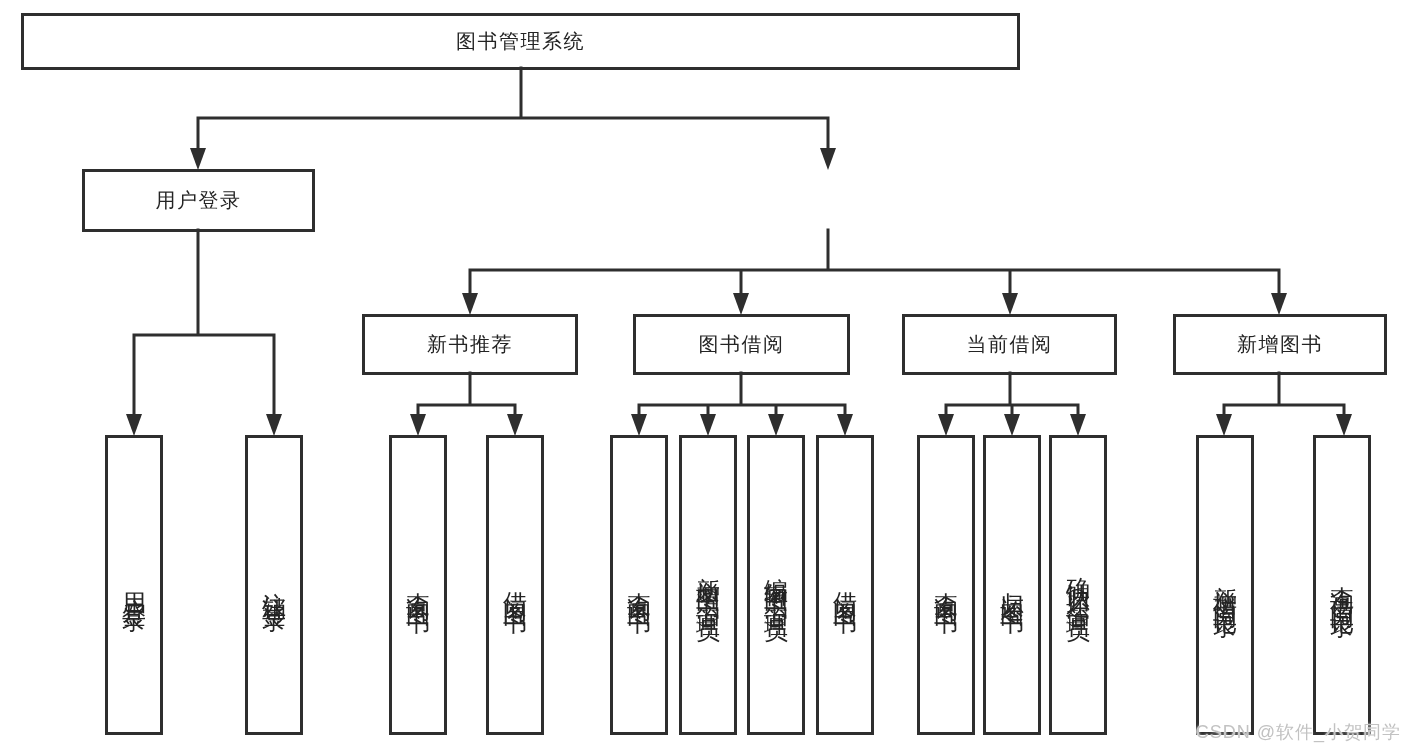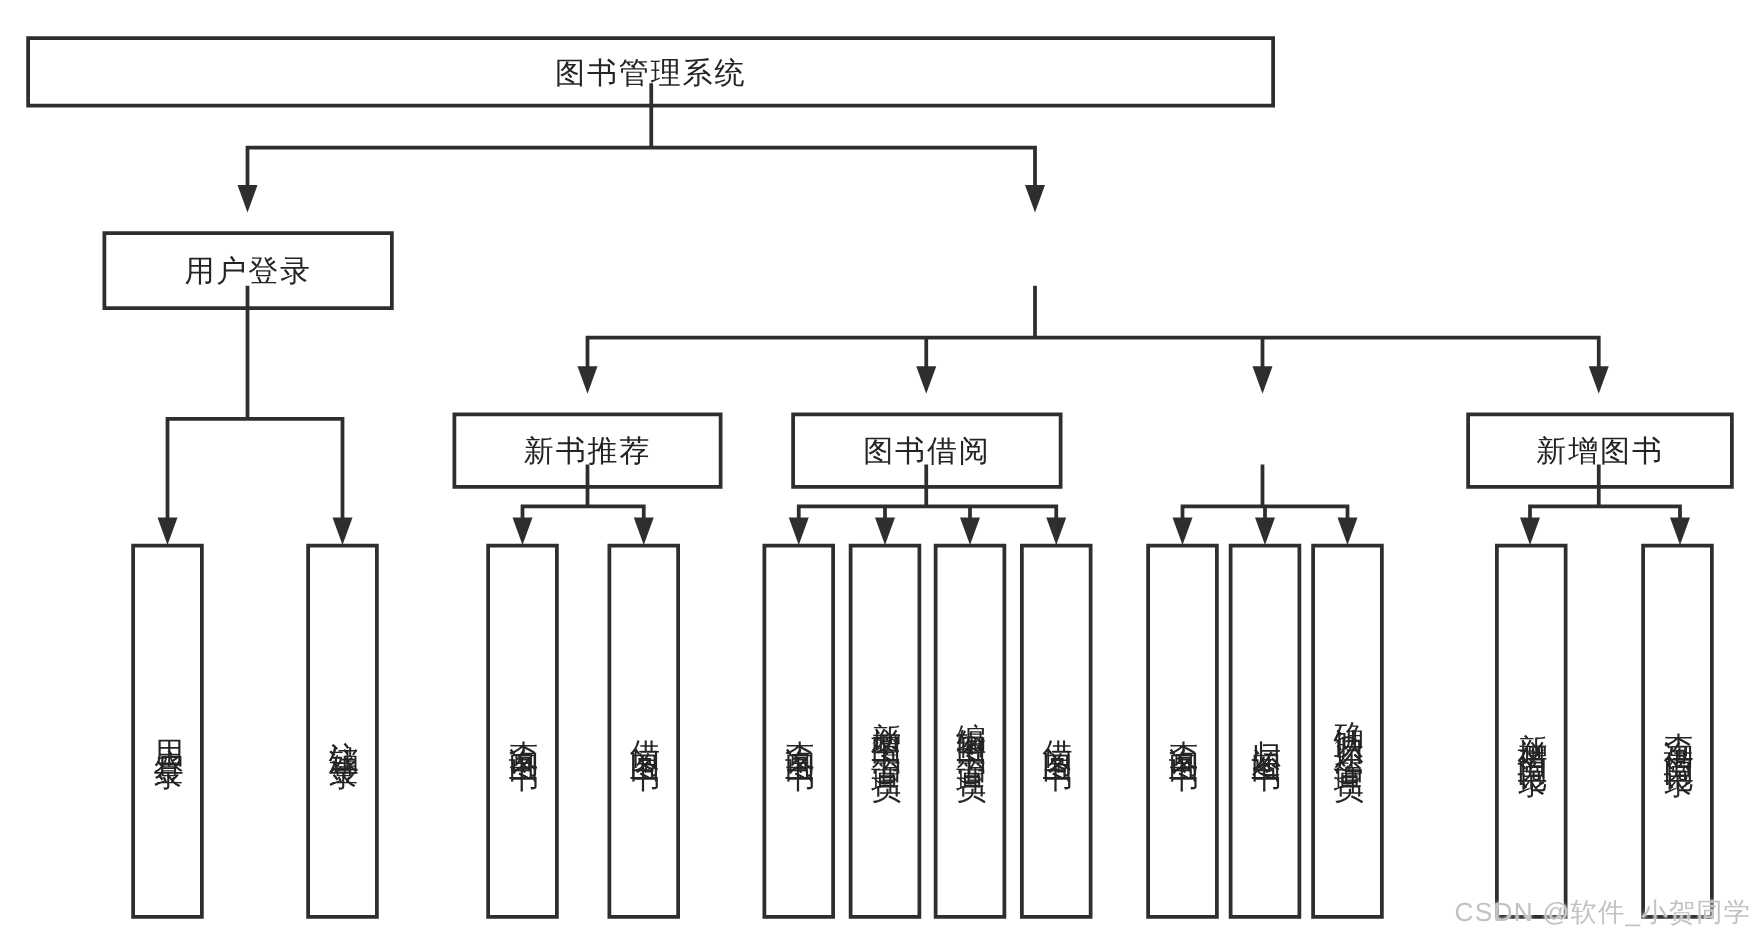--- a/index.html
+++ b/index.html
@@ -6,30 +6,30 @@
   .stage{
     position:relative;width:1405px;height:747px;background:#ffffff;overflow:hidden;
     font-family:"Liberation Sans","DejaVu Sans",sans-serif;
   }
   .box{
     position:absolute;box-sizing:border-box;
     border:3px solid #2e2e2e;background:#ffffff;
     display:flex;align-items:center;justify-content:center;
     color:#242424;z-index:2;
   }
-  .h{font-size:24px;letter-spacing:1.5px;margin-top:16px;}
+  .h{font-size:20px;letter-spacing:1.5px;}
   .v{top:435px;width:58px;height:300px;}
   .vt{
     writing-mode:vertical-lr;text-orientation:mixed;
     font-size:24px;letter-spacing:6px;line-height:1;white-space:nowrap;
   }
   svg.wires{position:absolute;left:0;top:0;z-index:3;pointer-events:none;}
   .watermark{
     position:absolute;right:4px;bottom:3px;z-index:5;
-    font-size:21px;letter-spacing:1px;color:#c2c2c2;
+    font-size:18px;letter-spacing:1px;color:#c2c2c2;
     text-shadow:0 0 3px #ffffff,0 0 1px #ffffff;
   }
 </style>
 </head>
 <body>
 
 <div class="stage">
 
   <svg class="wires" width="1405" height="747">
     <path d="M521 68 V118 M198 118 H828 M198 118 V152 M828 118 V152
@@ -61,20 +61,21 @@
         <polygon points="1336,414 1352,414 1344,436"></polygon>
       </g>
   </svg>
 
   <div class="box h" style="left:21px;top:13px;width:999px;height:57px">图书管理系统</div>
 
   <div class="box h" style="left:82px;top:169px;width:233px;height:63px">用户登录</div>
 
   <div class="box h" style="left:362px;top:314px;width:216px;height:61px">新书推荐</div>
   <div class="box h" style="left:633px;top:314px;width:217px;height:61px">图书借阅</div>
+  <div class="box h" style="left:902px;top:314px;width:215px;height:61px">当前借阅</div>
   <div class="box h" style="left:1173px;top:314px;width:214px;height:61px">新增图书</div>
 
   <div class="box v" style="left:105px">
     <span class="vt">用户登录</span>
     </div>
   <div class="box v" style="left:245px">
     <span class="vt">注销登录</span>
     </div>
 
   <div class="box v" style="left:389px">

